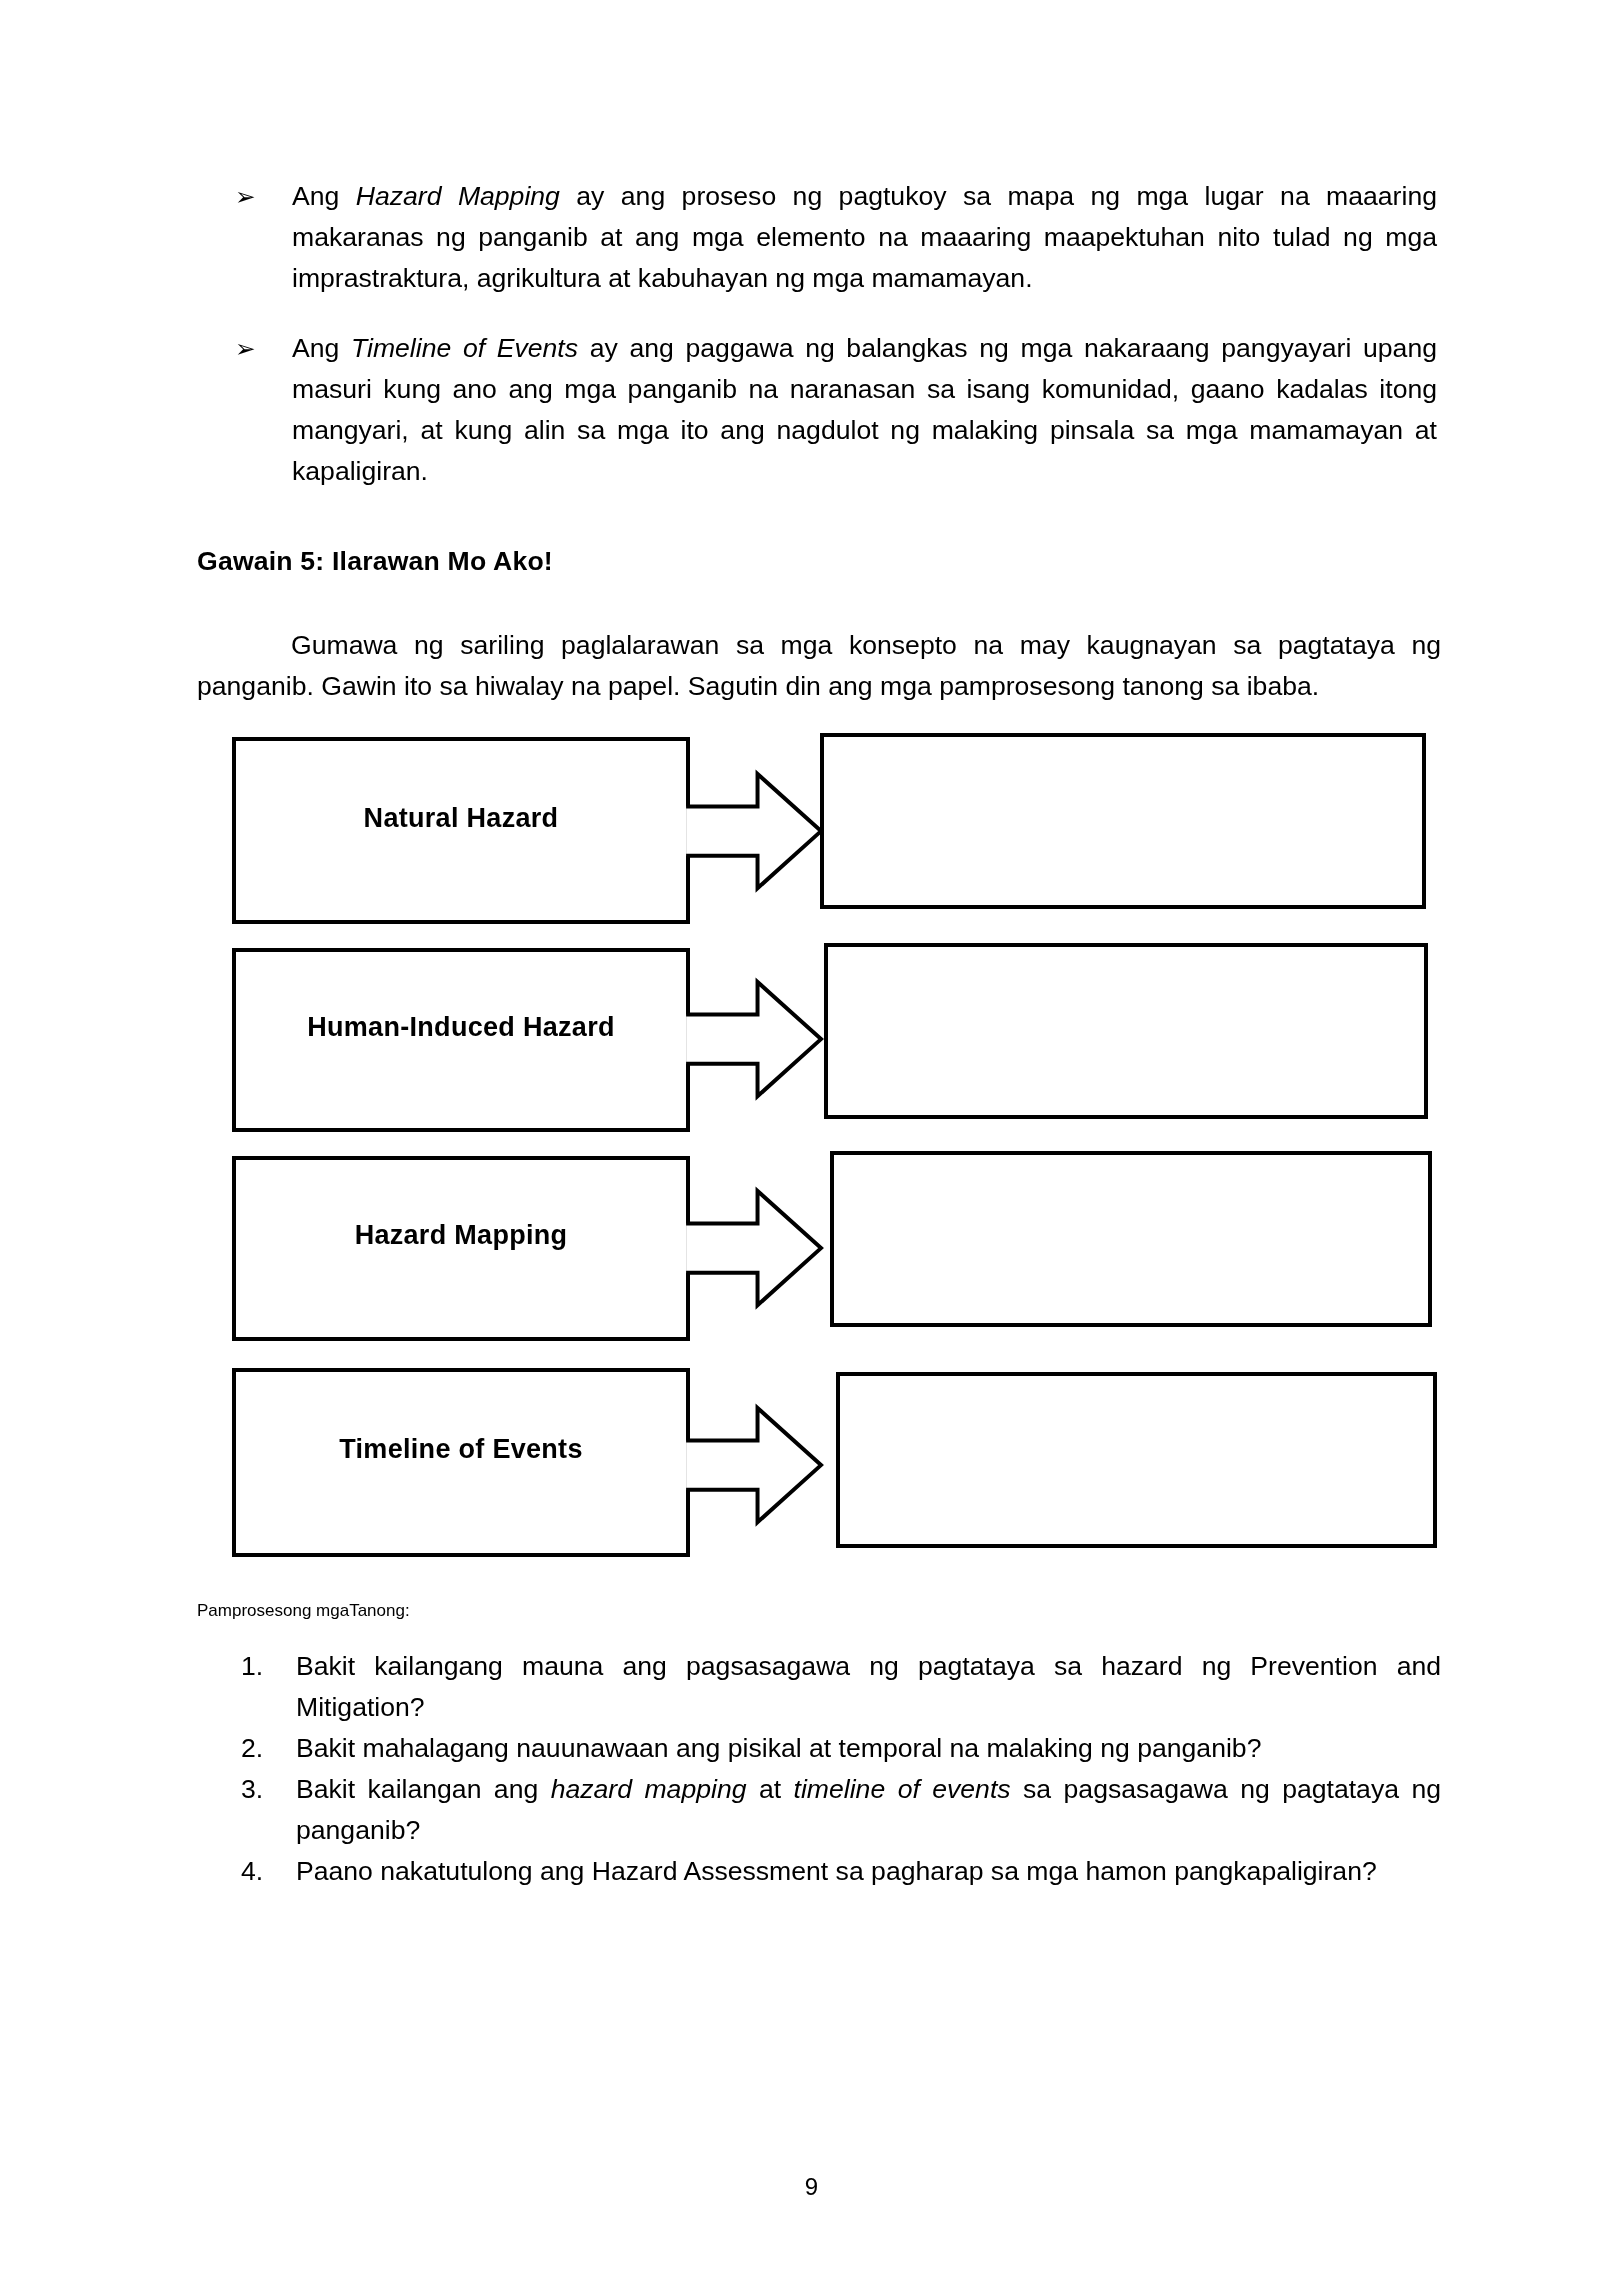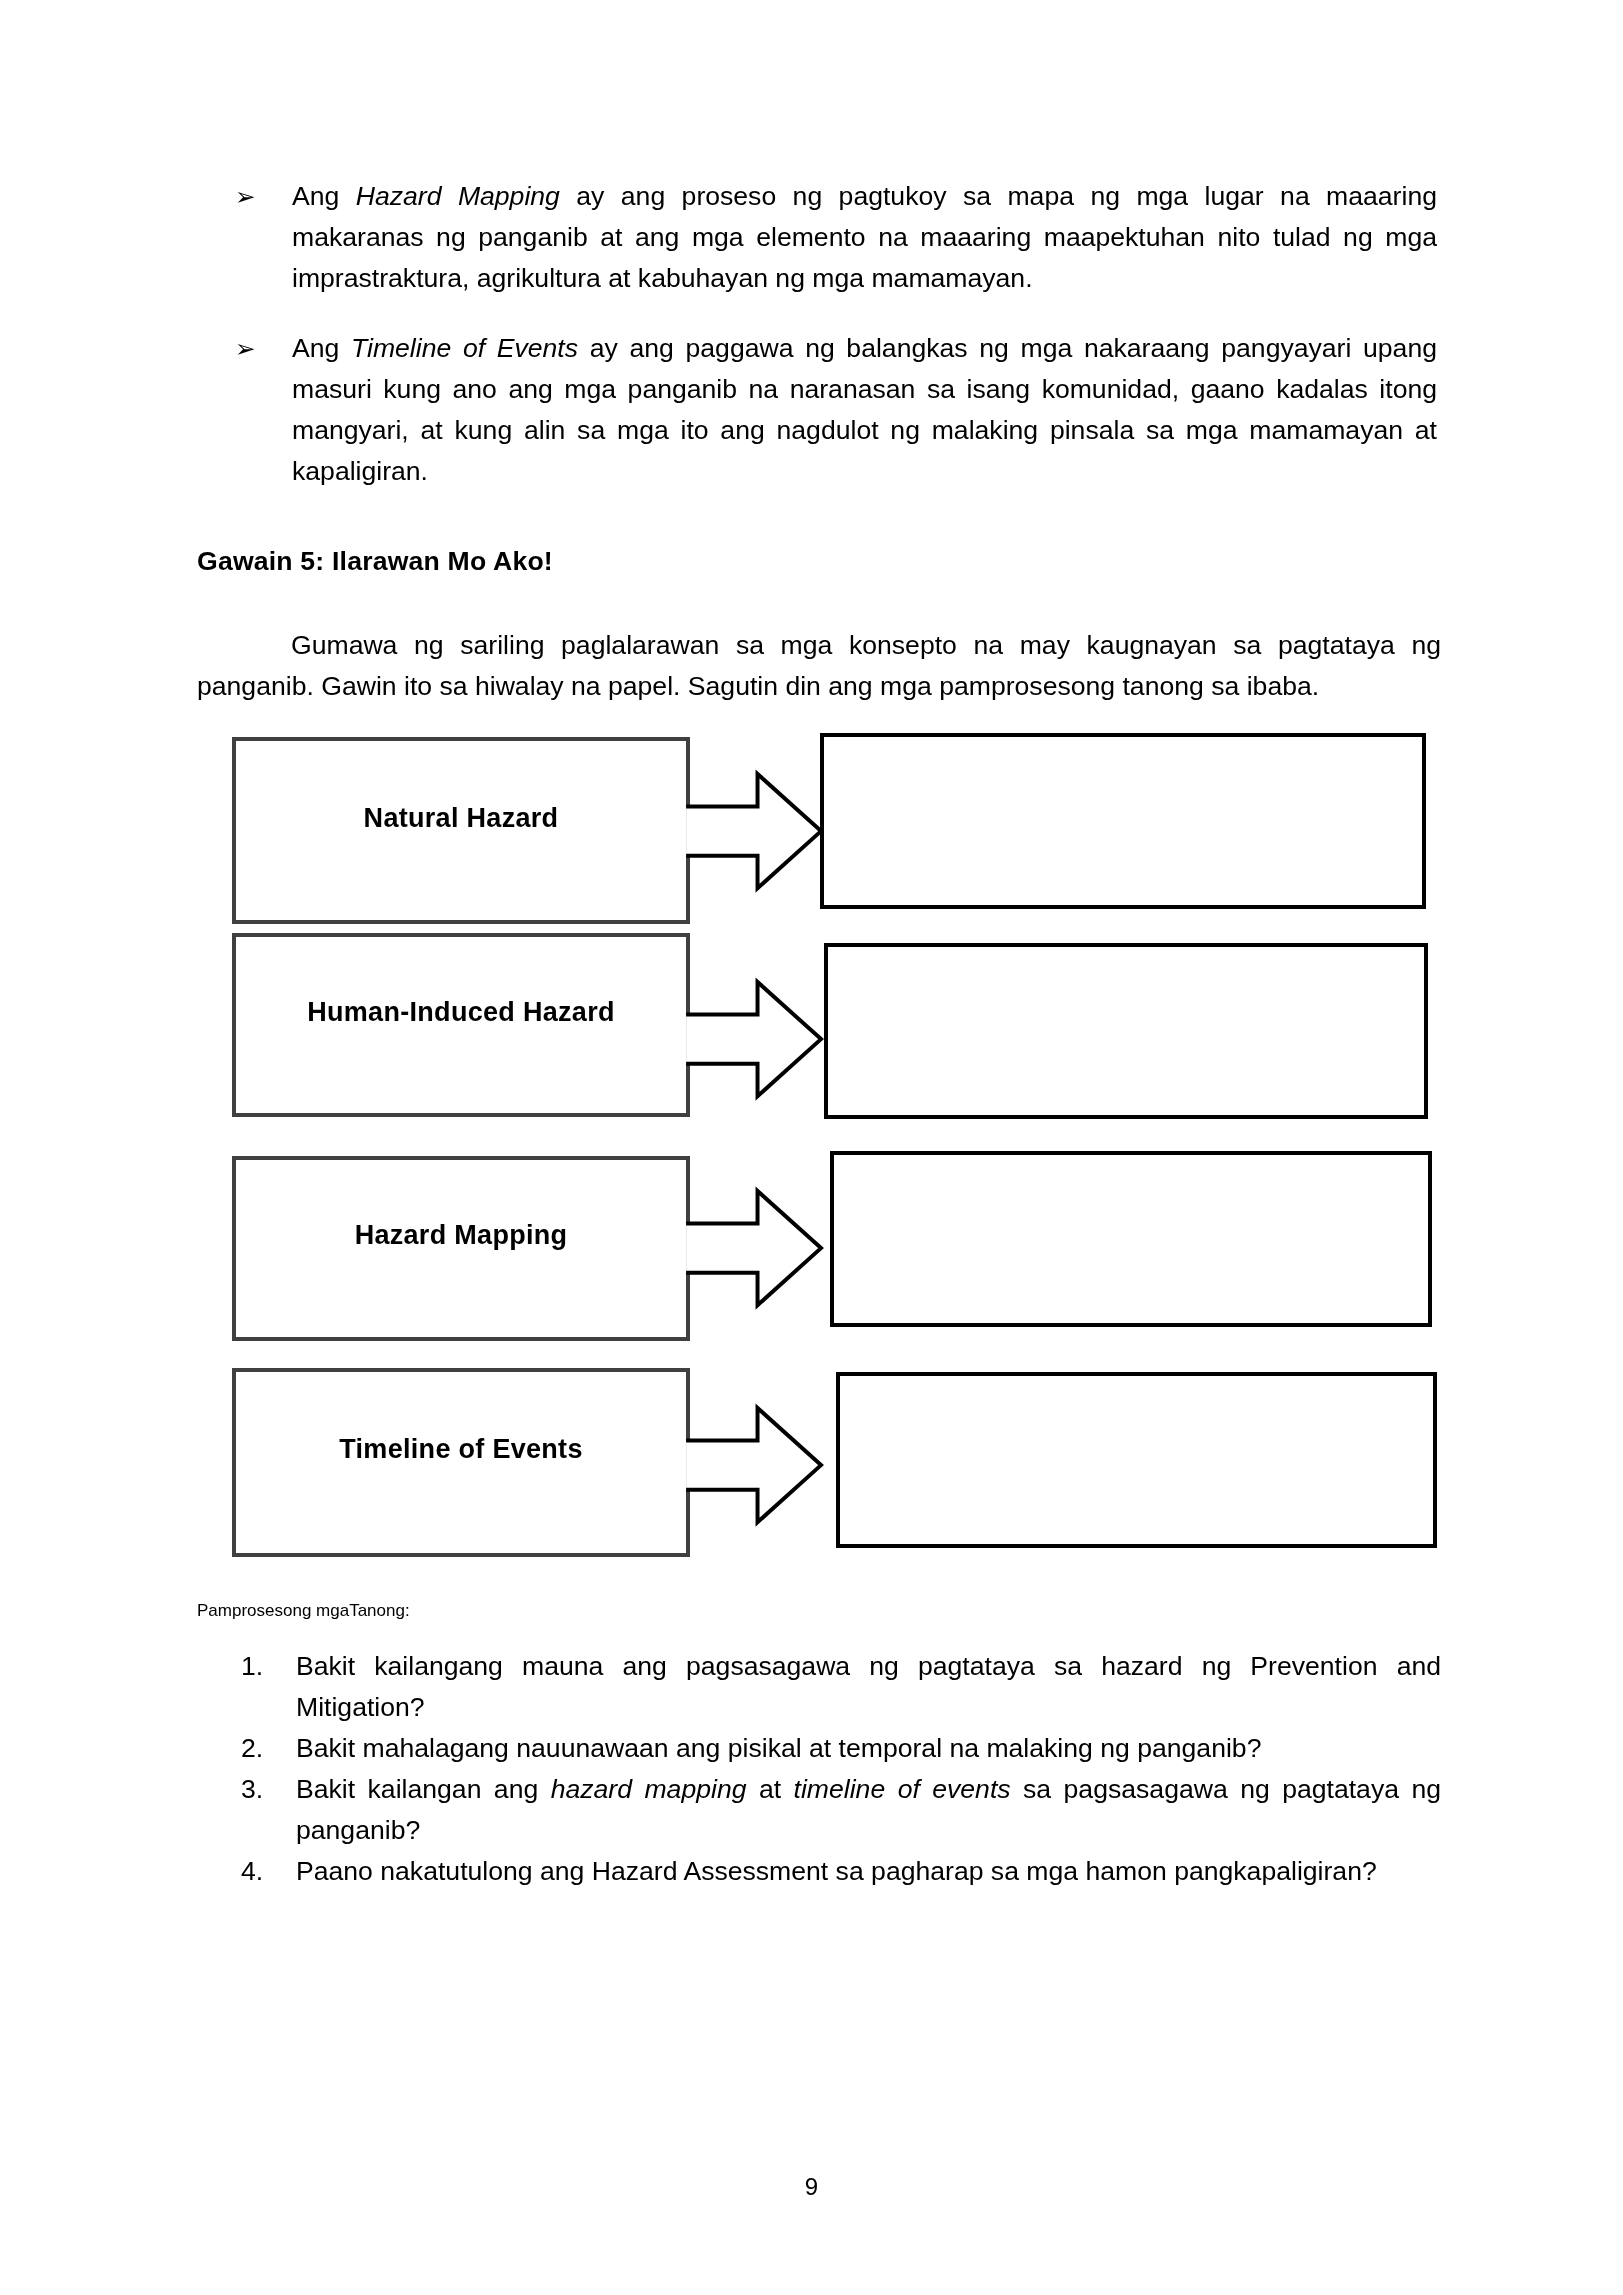--- a/index.html
+++ b/index.html
@@ -77,21 +77,21 @@
   }
   .dgrow {
     position: absolute;
     left: 0;
     width: 1623px;
   }
   
   .lbox {
     position: absolute;
     box-sizing: border-box;
-    border: 4px solid #404040;
+    border: 4px solid #000000;
     background: #ffffff;
   }
   .lbox-label {
     position: absolute;
     left: 0;
     width: 100%;
     text-align: center;
     font-size: 27px;
     font-weight: bold;
     letter-spacing: 0.3px;
@@ -183,21 +183,21 @@
       <div class="lbox" style="left:232px;top:14.3px;width:458px;height:187px;">
         <div class="lbox-label" style="top:62px;">Natural Hazard</div>
       </div>
       <svg class="arrow-svg" style="left:686px;top:47px;width:151px;height:123px;" viewBox="0 0 190 155">
         <path d="M 0,46 L 90,46 L 90,5 L 170,77 L 90,149 L 90,108 L 0,108"></path>
       </svg>
       <div class="rbox" style="left:820px;top:9.5px;width:606px;height:176px;"></div>
     </div>
 
     <div class="dgrow" style="top:210px;height:205px;">
-      <div class="lbox" style="left:232px;top:0;width:458px;height:184px;">
+      <div class="lbox" style="left:232px;top:15px;width:458px;height:184px;">
         <div class="lbox-label" style="top:60px;">Human-Induced Hazard</div>
       </div>
       <svg class="arrow-svg" style="left:686px;top:45px;width:151px;height:123px;" viewBox="0 0 190 155">
         <path d="M 0,46 L 90,46 L 90,5 L 170,77 L 90,149 L 90,108 L 0,108"></path>
       </svg>
       <div class="rbox" style="left:824px;top:9.5px;width:604px;height:176px;"></div>
     </div>
 
     <div class="dgrow" style="top:420px;height:208px;">
       <div class="lbox" style="left:232px;top:12.7px;width:458px;height:185px;">

